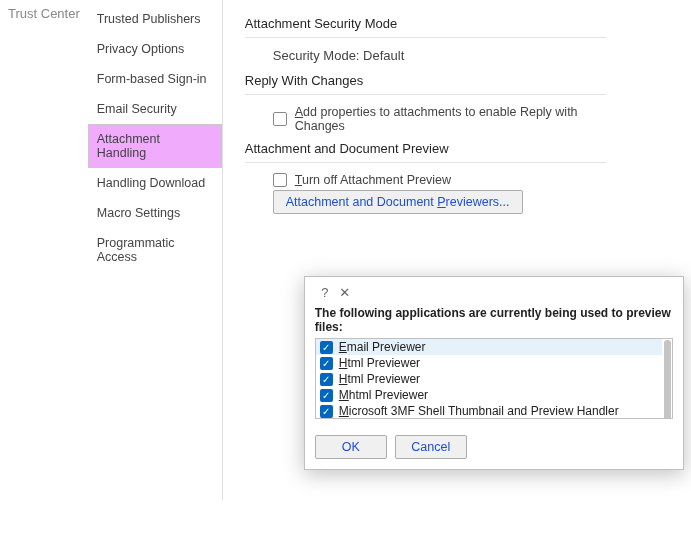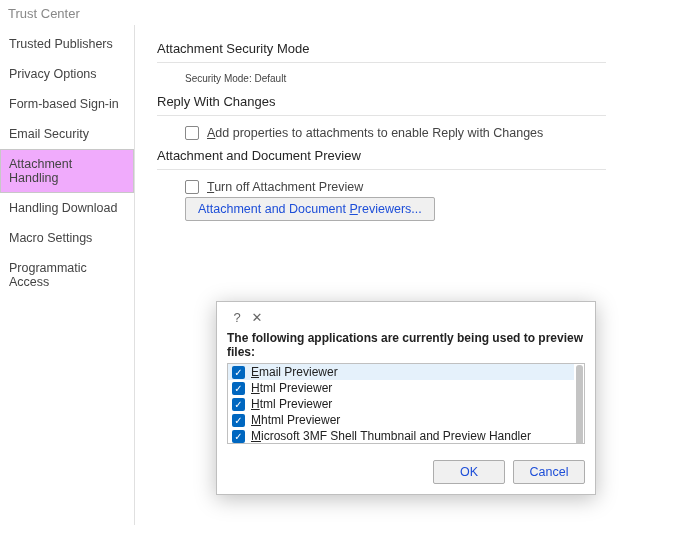--- a/index.html
+++ b/index.html
@@ -1,26 +1,26 @@
 <!DOCTYPE html>
 <html><head>
 <meta charset="utf-8">
 <style>
   * { box-sizing: border-box; font-family: "Segoe UI", Tahoma, sans-serif; }
   body { margin: 0; background: #fff; width: 691px; height: 536px; overflow: hidden; font-size: 12.5px; color: #333; }
-  .window { width: 618px; height: 536px; display: flex; flex-direction: column; }
+  .window { width: 618px; height: 536px; display: flex; flex-direction: row; }
   .titlebar { padding: 6px 8px 4px 8px; color: #888; font-size: 13px; }
   .body { flex: 1; display: flex; position: relative; }
   .sidebar { width: 135px; border-right: 1px solid #e0e0e0; padding-top: 4px; height: 500px;}
   .sidebar-item { padding: 7px 8px; font-size: 12.5px; color: #444; cursor: pointer; border: 1px solid transparent; }
   .sidebar-item.selected { background: #f0abfc; border: 1px solid #c8c8c8; }
   .content { flex: 1; padding: 16px 12px 0 22px; position: relative; }
   .section-title { font-weight: 400; font-size: 13px; color: #262626; margin: 0 0 6px 0; }
   .hr { border-top: 1px solid #e3e3e3; margin: 3px 0 10px 0; }
-  .setting-line { padding-left: 28px; margin-bottom: 10px; font-size: 10px; color: #444; }
+  .setting-line { padding-left: 28px; margin-bottom: 10px; font-size: 13px; color: #444; }
   .checkbox-line { padding-left: 28px; display: flex; align-items: center; gap: 8px; margin-bottom: 8px; }
   .chk { width: 14px; height: 14px; border: 1px solid #888; border-radius: 2px; flex: none; background:#fff;}
   .checkbox-label { font-size: 12.5px; color: #444; }
   .checkbox-label .u { text-decoration: underline; }
   .btn { padding: 4px 12px; border: 1px solid #adadad; background: #f0f0f0; border-radius: 2px; font-size: 12.5px; color: #1d4ed8; cursor: pointer; }
   .btn .u { text-decoration: underline; }
   .previewers-btn-row { padding-left: 28px; margin-top: 2px; }
 
   .dialog {
     position: absolute; left: 216px; top: 276px; width: 380px; height: 194px;
@@ -34,21 +34,21 @@
   .dlg-close { width: 20px; text-align: center; color: #666; font-size: 13px; cursor:pointer;}
   .dlg-body { padding: 0 10px 8px 10px; flex: 1; display: flex; flex-direction: column; overflow:hidden;}
   .dlg-instr { font-weight: 600; font-size: 12px; color: #222; margin-bottom: 4px; }
   .listbox { border: 1px solid #c0c0c0; flex: 1; overflow: hidden; position: relative; background:#fff;}
   .list-inner { position:absolute; left:0; top:0; right:10px; bottom:0; overflow:hidden;}
   .list-row { display: flex; align-items: center; gap: 6px; padding: 1px 4px; font-size: 12px; color: #222; }
   .list-row .lchk { width: 13px; height: 13px; background: #0067c0; border-radius: 2px; flex: none; color:#fff; font-size:10px; line-height:13px; text-align:center;}
   .list-row.sel { background: #e5f1fb; }
   .list-row .u { text-decoration: underline; }
   .scroll-thumb { position:absolute; right:1px; top:1px; width:7px; height:90px; background:#c4c4c4; border-radius:3px;}
-  .dlg-buttons { display: flex; justify-content: flex-end; gap: 8px; padding: 8px 10px 10px 10px; }
+  .dlg-buttons { display: flex; gap: 8px; padding: 8px 10px 10px 10px; }
   .dlg-buttons .btn { min-width: 72px; text-align:center;}
 </style>
 </head>
 <body>
 
 <div class="window">
   <div class="titlebar">Trust Center</div>
   <div class="body">
 
     <div class="sidebar" id="sidebar">

